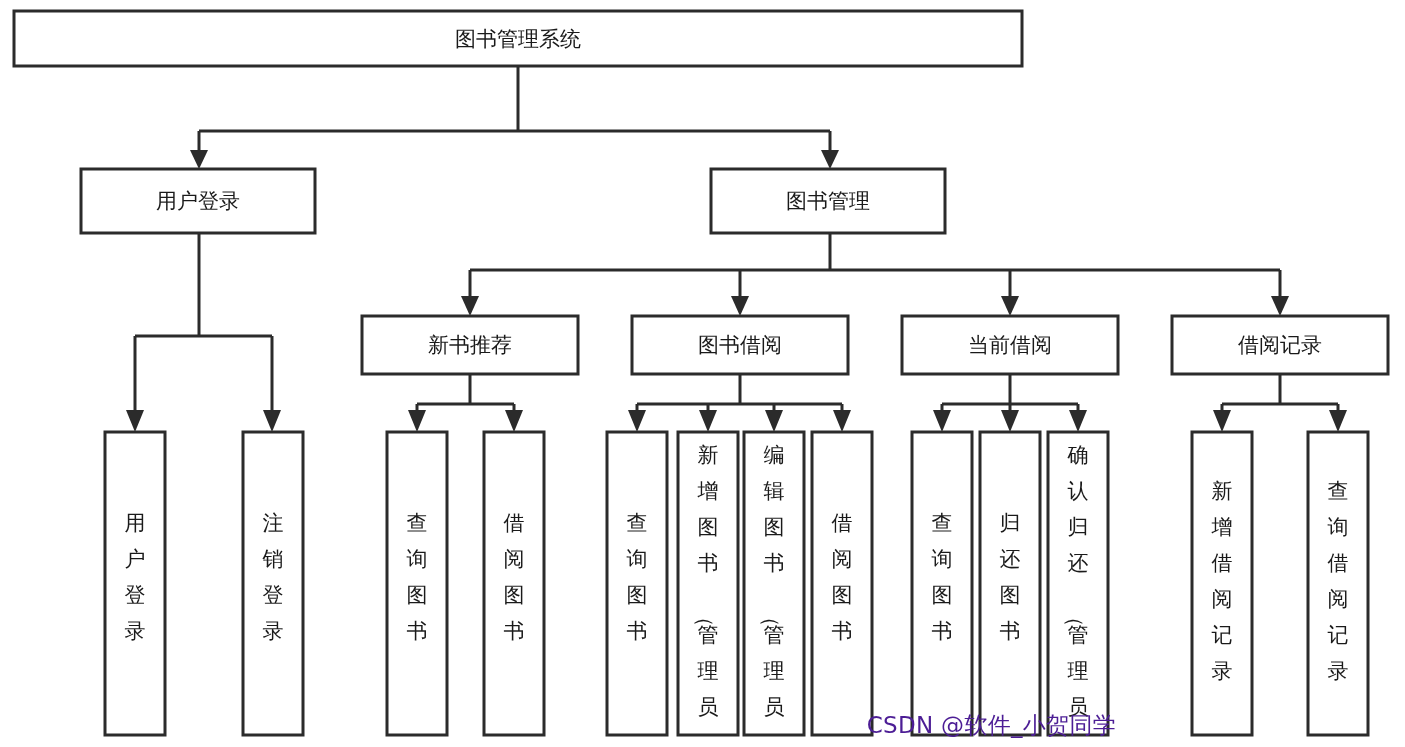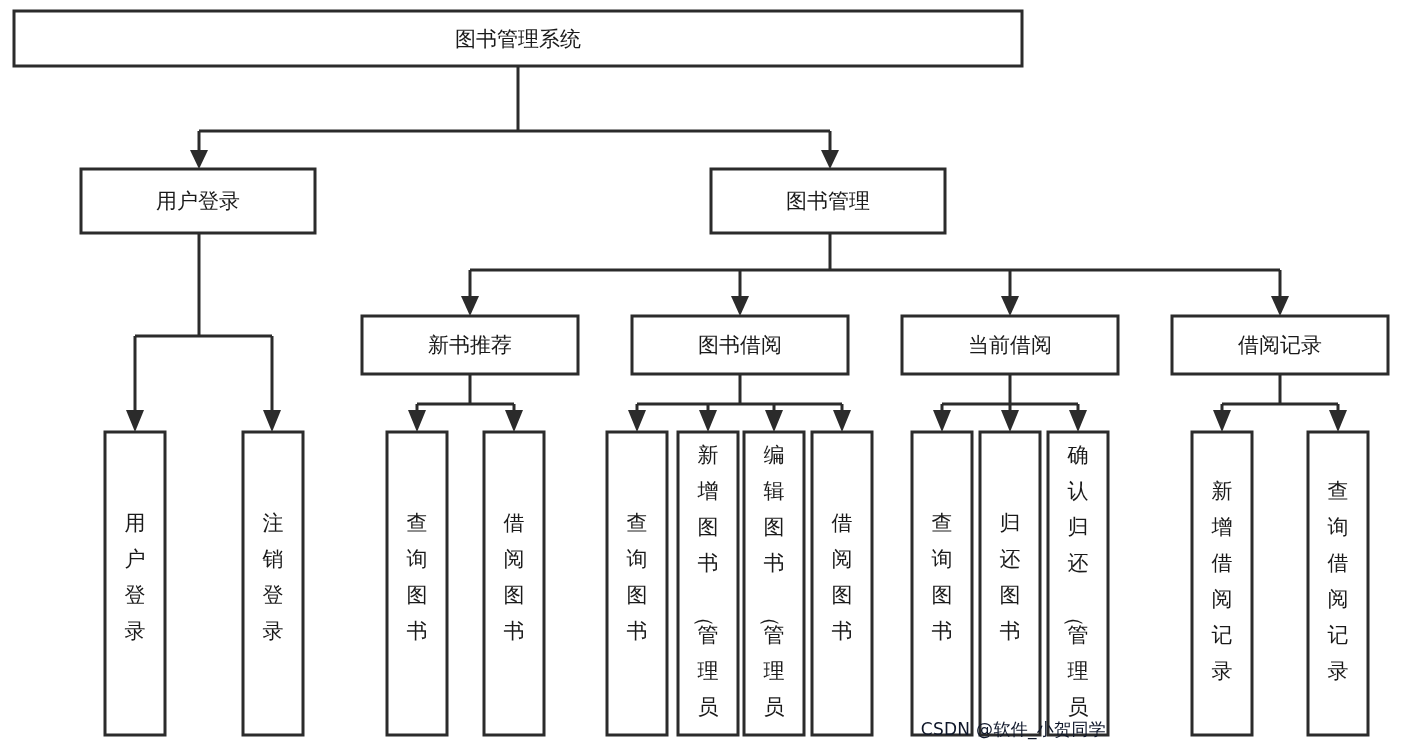--- a/index.html
+++ b/index.html
@@ -51,25 +51,25 @@
     dominant-baseline: middle;
   }
   .node-label-vertical {
     fill: #1a1a1a;
     font-family: "DejaVu Sans", "Liberation Sans", sans-serif;
     font-size: 21px;
     text-anchor: middle;
   }
   .watermark-text {
     position: absolute;
-    right: 24px;
+    right: 14px;
     bottom: 6px;
     font-family: "DejaVu Sans", "Liberation Sans", sans-serif;
-    font-size: 17px;
-    color: #0f172a;
+    font-size: 23px;
+    color: #4c1d95;
     white-space: nowrap;
     letter-spacing: 0.3px;
     user-select: none;
   }
 </style>
 </head>
 <body>
 
 <div id="diagram-root">
 

